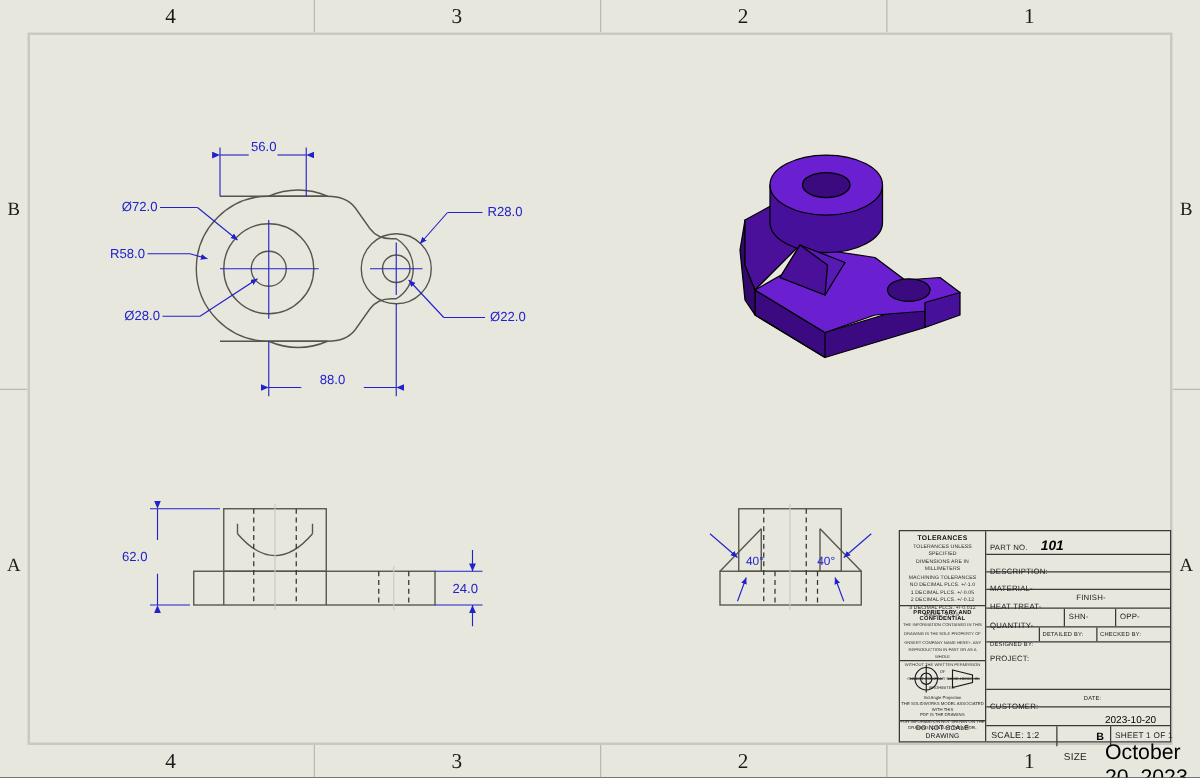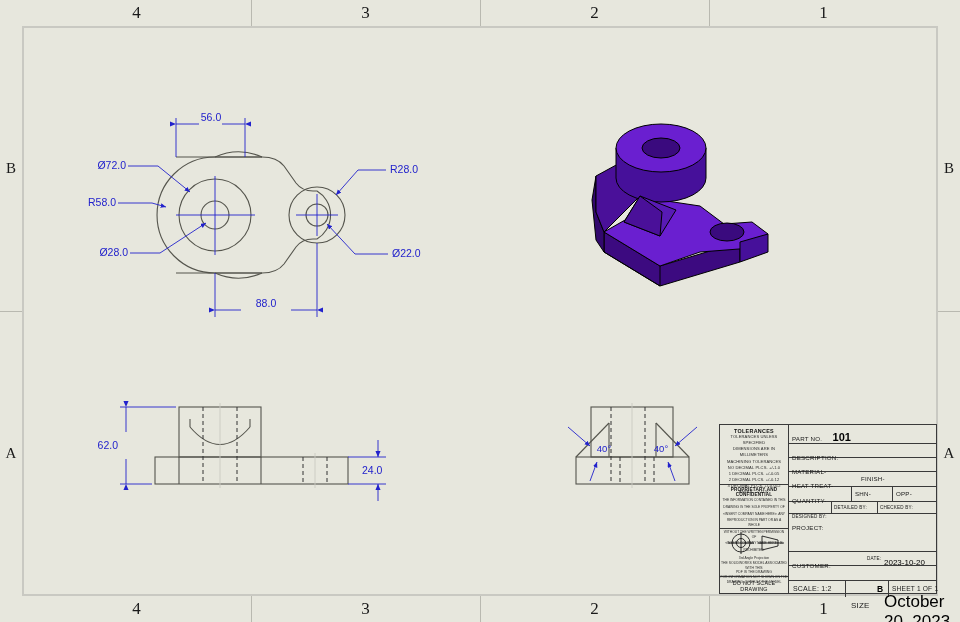--- a/index.html
+++ b/index.html
@@ -320,21 +320,21 @@
 
       <div style="height:18px;">
         <div class="dns">DO NOT SCALE DRAWING</div>
       </div>
     </div>
 
     <div class="col-r">
 
       <div class="tb-row cellpad" style="height:19px;">
         <span class="tb-lbl">PART NO.</span>
-        <span class="tb-val" style="font-size:11px;margin-left:6px;">101</span>
+        <span class="tb-val" style="font-size:11px;margin-left:6px;font-style:italic;">101</span>
       </div>
 
       <div class="tb-row cellpad" style="height:14px;">
         <span class="tb-lbl">DESCRIPTION:</span>
       </div>
 
       <div class="tb-row cellpad" style="height:14px;">
         <span class="tb-lbl">MATERIAL-</span>
       </div>
 
@@ -359,21 +359,21 @@
         <span class="tb-lbl" style="position:absolute;left:91px;top:3px;font-size:4.6px;">CHECKED BY:</span>
       </div>
 
       <div class="tb-row cellpad" style="height:38px;">
         <span class="tb-lbl">PROJECT:</span>
       </div>
 
       <div class="tb-row cellpad" style="height:14px;">
         <span class="tb-lbl">CUSTOMER:</span>
         <span class="tb-lbl" style="position:absolute;left:78px;top:4px;font-size:4.6px;">DATE:</span>
-        <span style="position:absolute;left:95px;top:6px;font-size:8px;color:#000;">2023-10-20</span>
+        <span style="position:absolute;left:95px;top:19px;font-size:8px;color:#000;">2023-10-20</span>
       </div>
 
       <div class="tb-row" style="height:15px;"></div>
 
       <div style="height:16px;position:relative;">
         <span class="tb-lbl" style="position:absolute;left:4px;top:4px;font-size:7px;">SCALE: 1:2</span>
         <span class="hsplit" style="left:56px;"></span>
         <span class="tb-lbl" style="position:absolute;left:62px;top:20px;font-size:8px;">SIZE</span>
         <span style="position:absolute;left:88px;top:3px;font-size:8.5px;font-weight:bold;color:#000;">B</span>
         <span class="hsplit" style="left:99px;"></span>

